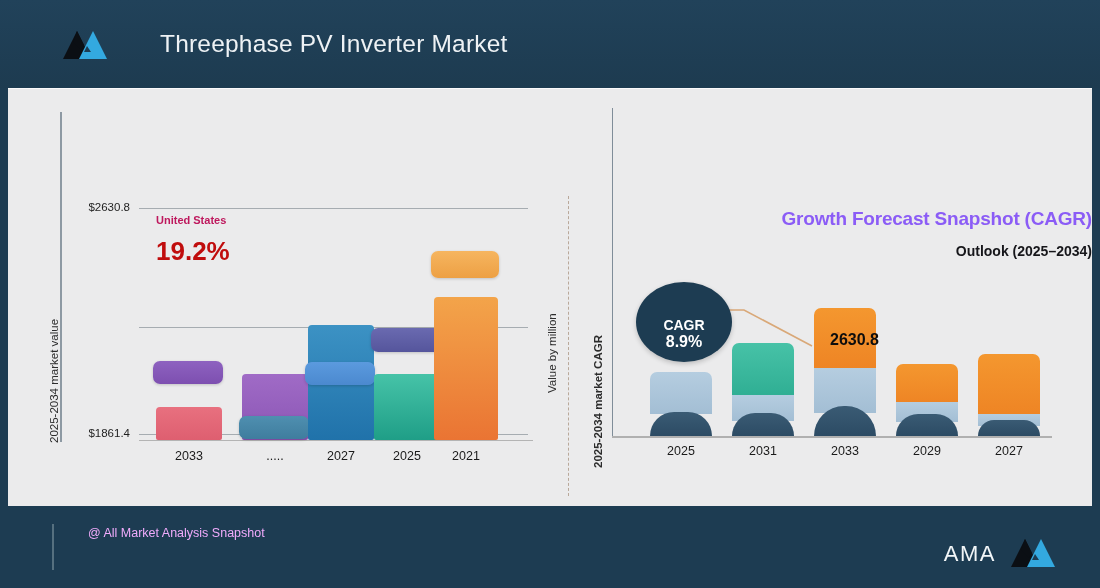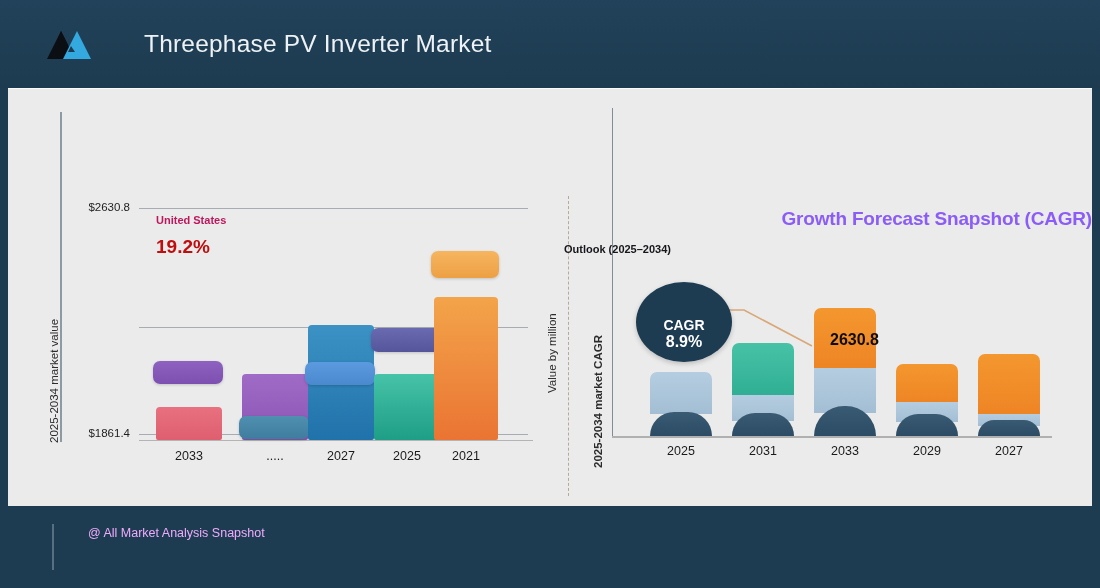--- a/index.html
+++ b/index.html
@@ -13,21 +13,21 @@
   
   #page {
     position:relative; width:1100px; height:588px;
     background:#1d3c52;
   }
 
   
   #header {
     position:absolute; left:0; top:0; width:1100px; height:88px;
     background:linear-gradient(180deg,#21425a 0%,#1d3b50 100%);
-    display:flex; align-items:center;
+    display:flex; align-items:center;padding-left:16px;
   }
   #header-logo { margin-left:44px; width:50px; height:36px; }
   #header-title {
     margin-left:50px; color:#eef2f5; font-size:24.5px;
     font-weight:400; letter-spacing:.2px;
   }
 
   
   #panel {
     position:absolute; left:8px; top:88px; width:1084px; height:418px;
@@ -63,21 +63,21 @@
   }
   .baseline { position:absolute; height:1px; background:#b4b4b4; }
 
   
   #us-name {
     position:absolute; left:148px; top:126px;
     font-size:11px; font-weight:bold; color:#be185d;
   }
   #us-rate {
     position:absolute; left:148px; top:148px;
-    font-size:19px; font-weight:bold; color:#c00d0d;
+    font-size:26px; font-weight:bold; color:#c00d0d;
   }
   .bar {
     position:absolute; border-radius:4px 4px 2px 2px;
   }
   .chip {
     position:absolute; border-radius:7px;
     box-shadow:0 1px 3px rgba(0,0,0,.18);
   }
 
   
@@ -87,22 +87,22 @@
     border-left:1px dashed #b9a89a;
   }
 
   
   #right-title {
     position:absolute; width:100%; top:120px; text-align:right;
     font-size:19px; font-weight:bold; color:#8b5cf6;
     letter-spacing:-.2px;
   }
   #right-sub {
-    position:absolute; width:100%; top:155px; text-align:left;
-    font-size:11px; font-weight:bold; color:#16161a;
+    position:absolute; width:100%; top:155px; text-align:right;
+    font-size:14px; font-weight:bold; color:#16161a;
   }
   .stack { position:absolute; }
   .seg { position:absolute; left:0; width:100%; }
   .seg.top { border-radius:7px 7px 0 0; }
   .seg.base { border-radius:40px 40px 0 0; }
 
   #cagr-bubble {
     position:absolute; left:628px; top:194px;
     width:96px; height:80px; border-radius:50%;
     background:#1d3c52; color:#fff; text-align:center;
@@ -276,15 +276,26 @@
       <span class="l2">8.9%</span>
     </div>
 
     <div id="peak-value">2630.8</div>
 
   </div>
 
   <div id="footer">
     <div id="footer-rule"></div>
     <div id="footer-l1">@ All Market Analysis Snapshot</div>
+    <div id="footer-brand">
+      <span class="word">AMA</span>
+      <span>
+        <svg viewBox="0 0 50 36" width="50" height="36">
+          <path d="M3 33 L17 5 L31 33 Z" fill="#0b0f14"></path>
+          <path d="M19 33 L33 5 L47 33 Z" fill="#33a9e0"></path>
+          <path d="M17 5 L24 19 L21 24 L13 16 Z" fill="#0b0f14"></path>
+          <path d="M24 26 L27 20 L31 26 Z" fill="#1d3c52"></path>
+        </svg>
+      </span>
+    </div>
   </div>
 
 </div>
 
 </body></html>

